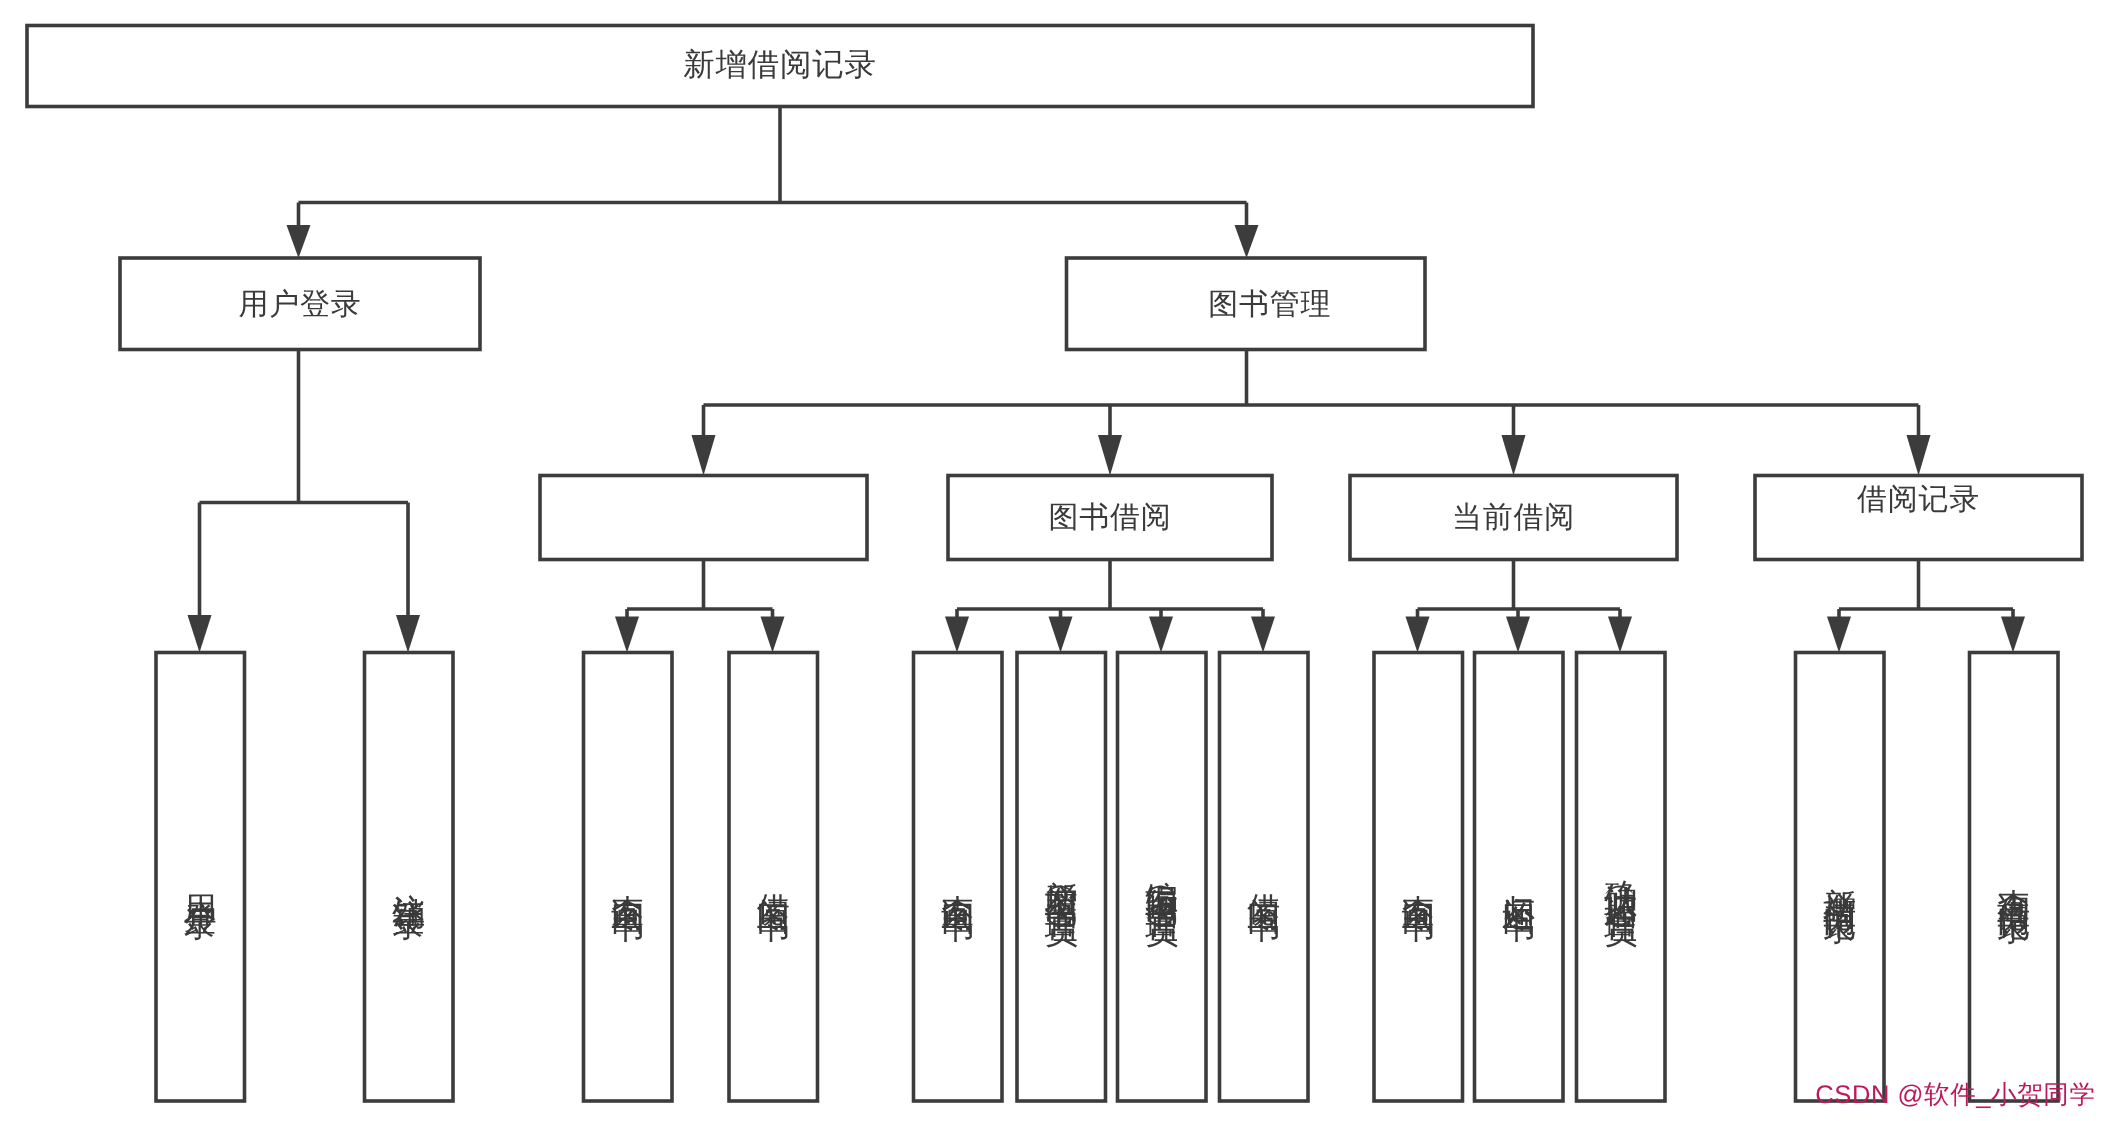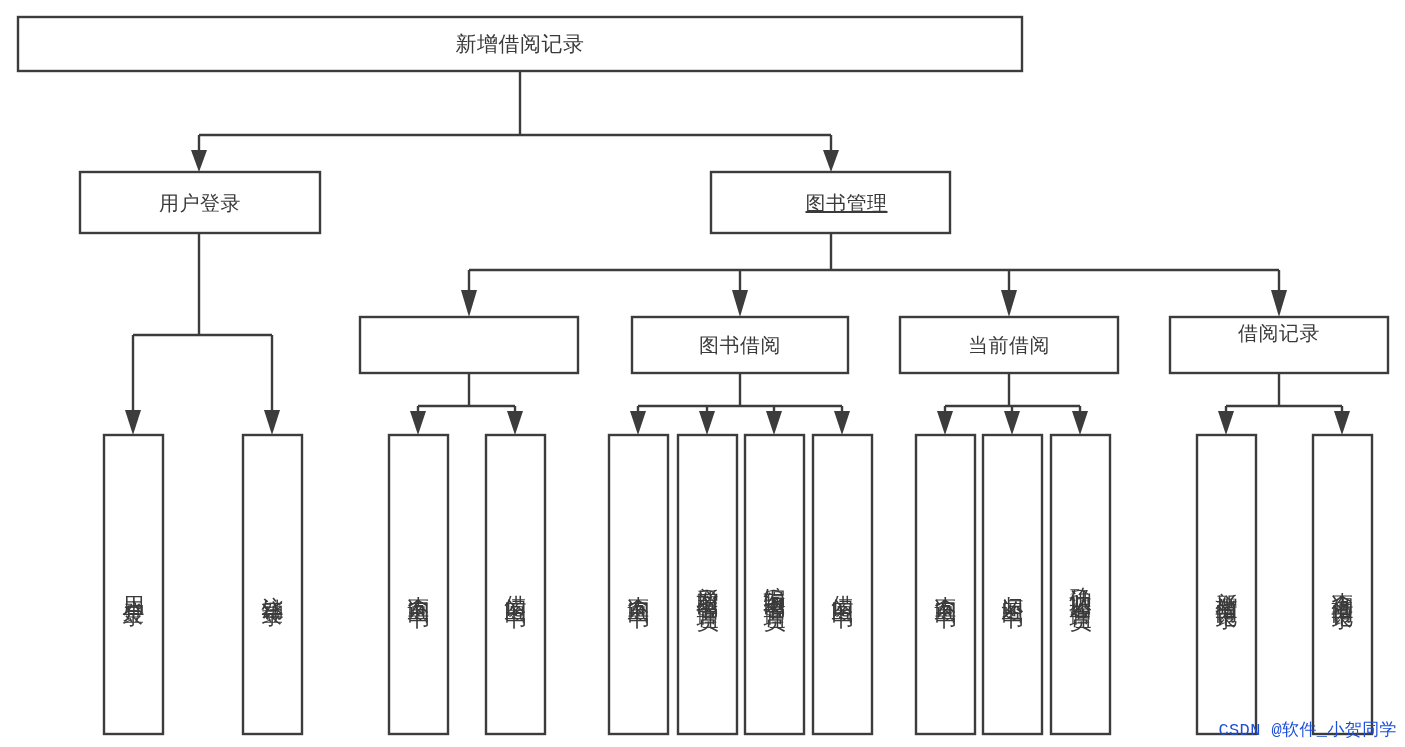--- a/index.html
+++ b/index.html
@@ -64,22 +64,22 @@
     letter-spacing: 3.5px;
     line-height: 1.0;
     text-align: center;
     white-space: nowrap;
   }
   #watermark {
     position: absolute;
     right: 8px;
     bottom: 6px;
     font-size: 17px;
-    color: #1d4ed8;
-    font-family: Liberation Mono, monospace;
+    color: #be185d;
+    font-family: Liberation Sans, sans-serif;
     letter-spacing: 0.4px;
     white-space: nowrap;
   }
 </style>
 </head>
 <body>
 
 <div id="diagram-root">
 
   <svg id="diagram-svg" viewBox="0 0 1405 747">
@@ -169,21 +169,21 @@
     <rect class="node-box" x="983" y="435" width="59" height="299"></rect>
     <rect class="node-box" x="1051" y="435" width="59" height="299"></rect>
 
     <rect class="node-box" x="1197" y="435" width="59" height="299"></rect>
     <rect class="node-box" x="1313" y="435" width="59" height="299"></rect>
   </svg>
 
   <div class="node-label horiz root" style="left:18px; top:17px; width:1004px; height:54px;">新增借阅记录</div>
 
   <div class="node-label horiz" style="left:80px; top:172px; width:240px; height:61px;">用户登录</div>
-  <div class="node-label horiz" style="left:711px; top:172px; width:271px; height:61px;text-decoration:underline;">图书管理</div>
+  <div class="node-label horiz" style="left:711px; top:172px; width:271px; height:61px;">图书管理</div>
 
   <div class="node-label horiz" style="left:900px; top:317px; width:218px; height:56px;">当前借阅</div>
   <div class="node-label horiz" style="left:632px; top:317px; width:216px; height:56px;">图书借阅</div>
   <div class="node-label horiz" style="left:1170px; top:305px; width:218px; height:56px;">借阅记录</div>
 
   <div class="node-label vert" style="left:104px; top:435px; width:59px; height:299px;">用户登录</div>
   <div class="node-label vert" style="left:243px; top:435px; width:59px; height:299px;">注销登录</div>
 
   <div class="node-label vert" style="left:389px; top:435px; width:59px; height:299px;">查询图书</div>
   <div class="node-label vert" style="left:486px; top:435px; width:59px; height:299px;">借阅图书</div>

